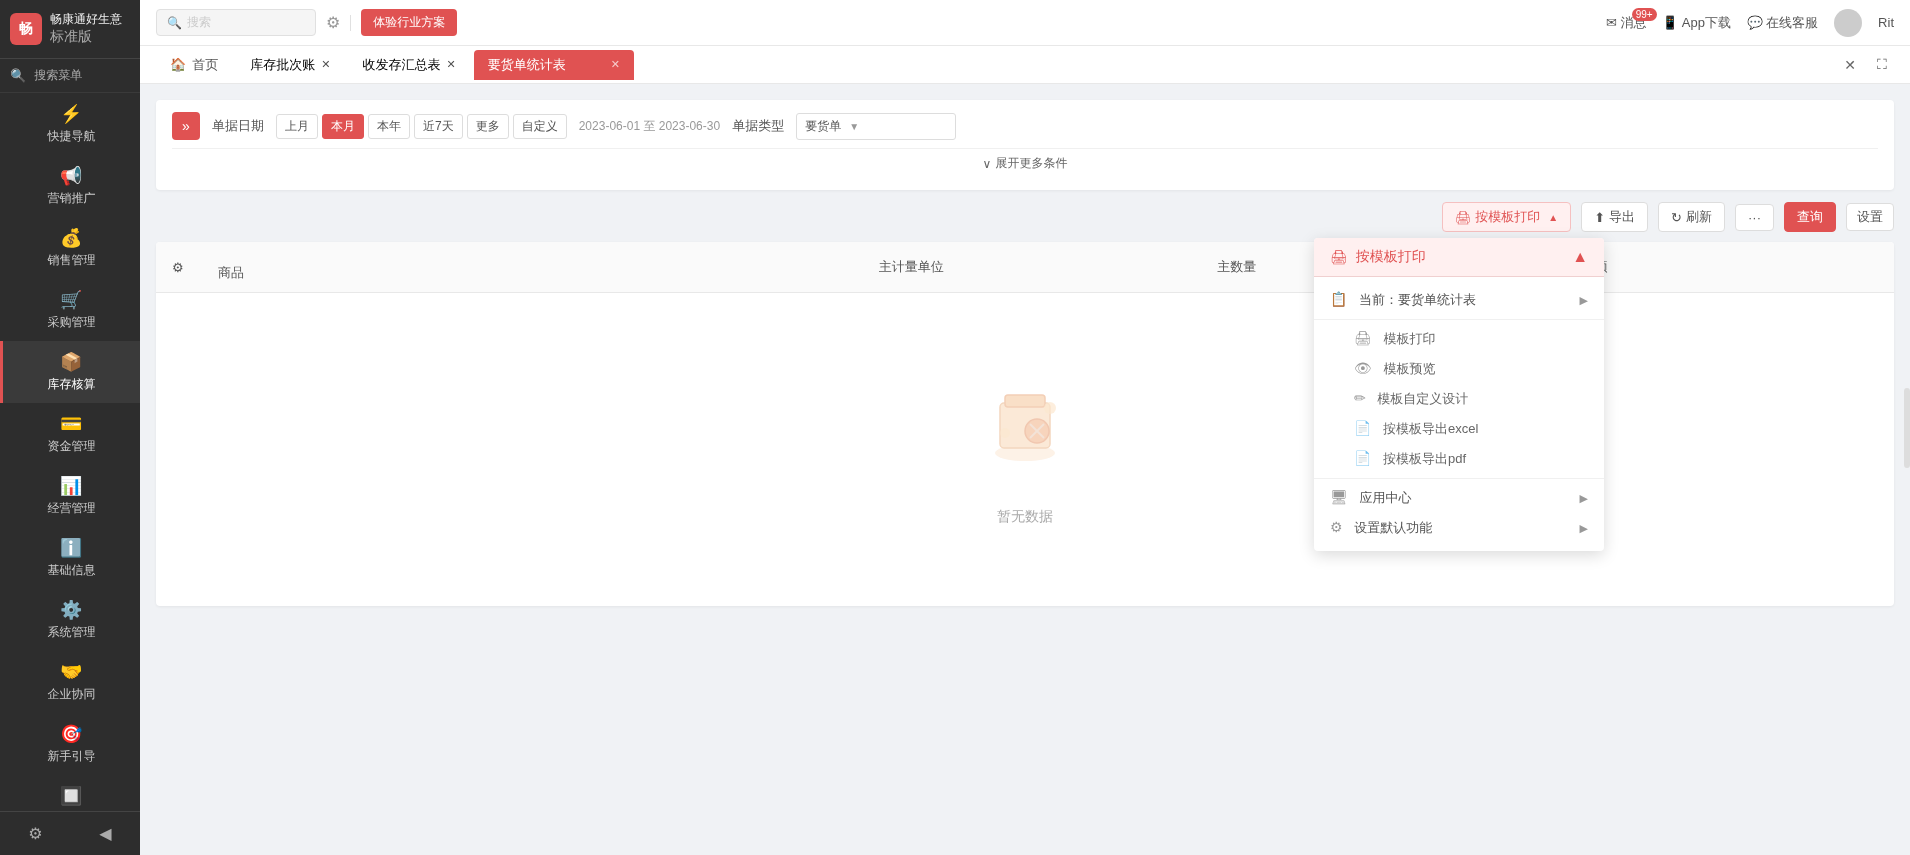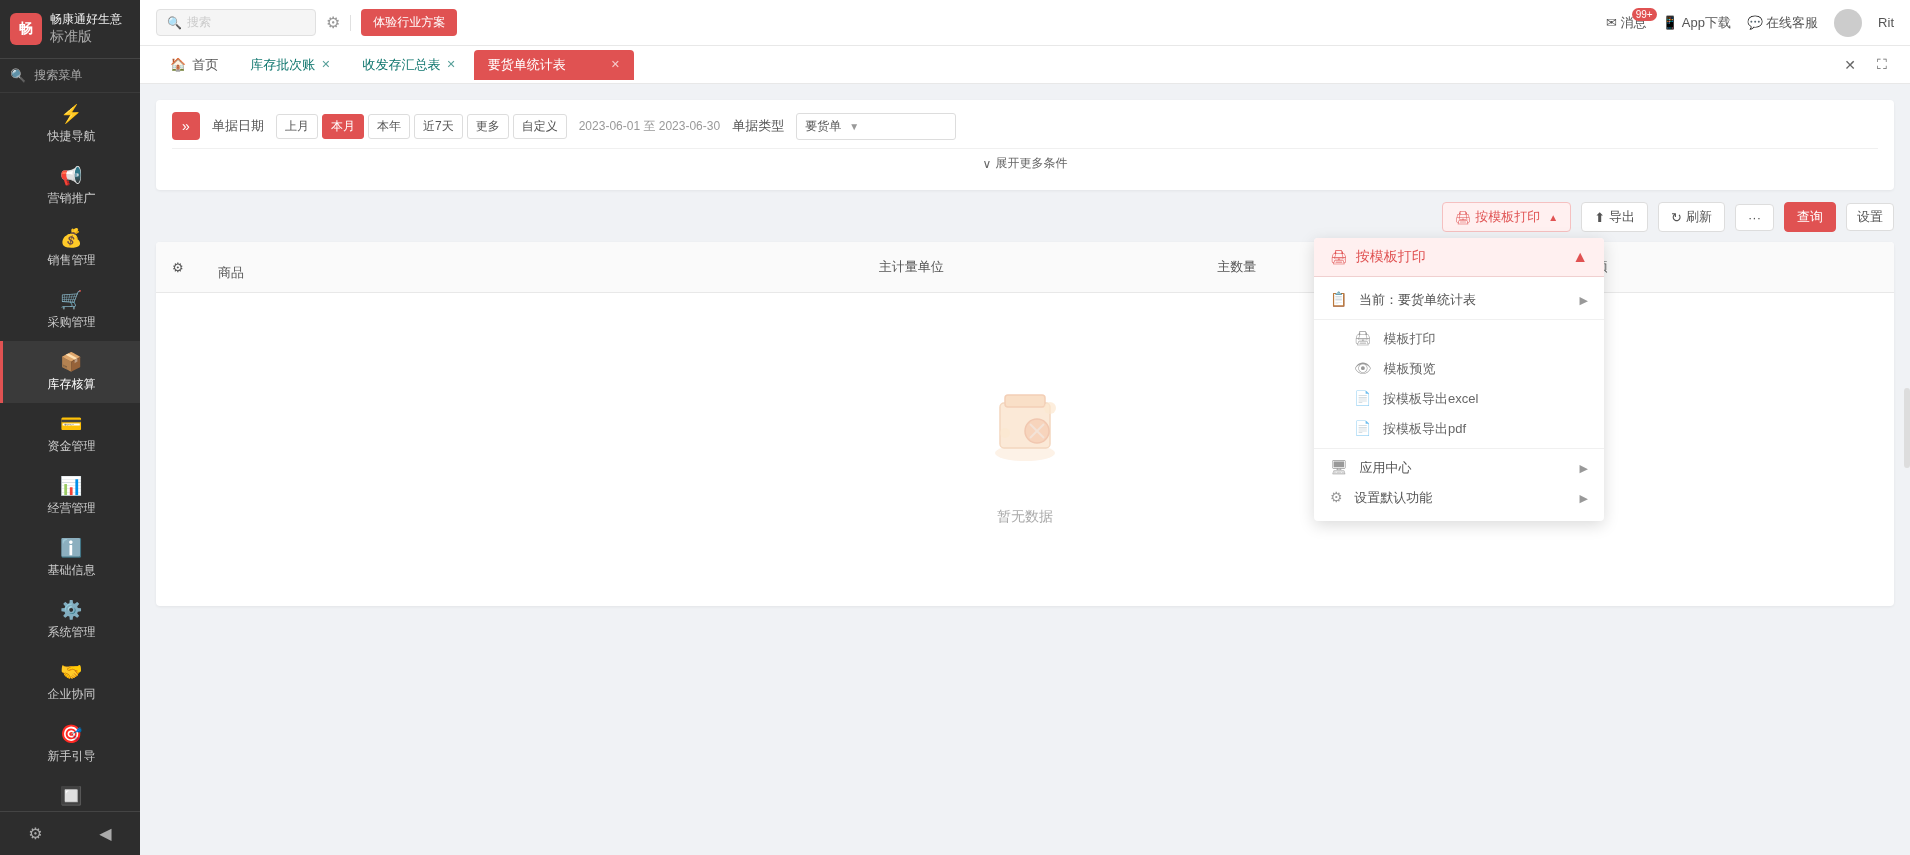--- a/index.html
+++ b/index.html
@@ -163,21 +163,21 @@
       flex-shrink: 0;
       gap: 4px;
     }
     .tab {
       display: flex;
       align-items: center;
       padding: 6px 14px;
       font-size: 13px;
       cursor: pointer;
       border-radius: 4px 4px 0 0;
-      color: #0f766e;
+      color: #000000;
       gap: 6px;
       white-space: nowrap;
     }
     .tab.active {
       background: #e05252;
       color: white;
       gap: 45px;
     }
     .tab-close {
       font-size: 11px;
@@ -658,20 +658,26 @@
             </span>
           </div>
           <div class="print-dropdown-section sub">
             <span>
               <span class="dropdown-section-icon">👁</span>
               <span>模板预览</span>
             </span>
           </div>
           <div class="print-dropdown-section sub">
             <span>
+              <span class="dropdown-section-icon">✏</span>
+              <span>模板自定义设计</span>
+            </span>
+          </div>
+          <div class="print-dropdown-section sub">
+            <span>
               <span class="dropdown-section-icon">📄</span>
               <span>按模板导出excel</span>
             </span>
           </div>
           <div class="print-dropdown-section sub">
             <span>
               <span class="dropdown-section-icon">📄</span>
               <span>按模板导出pdf</span>
             </span>
           </div>

